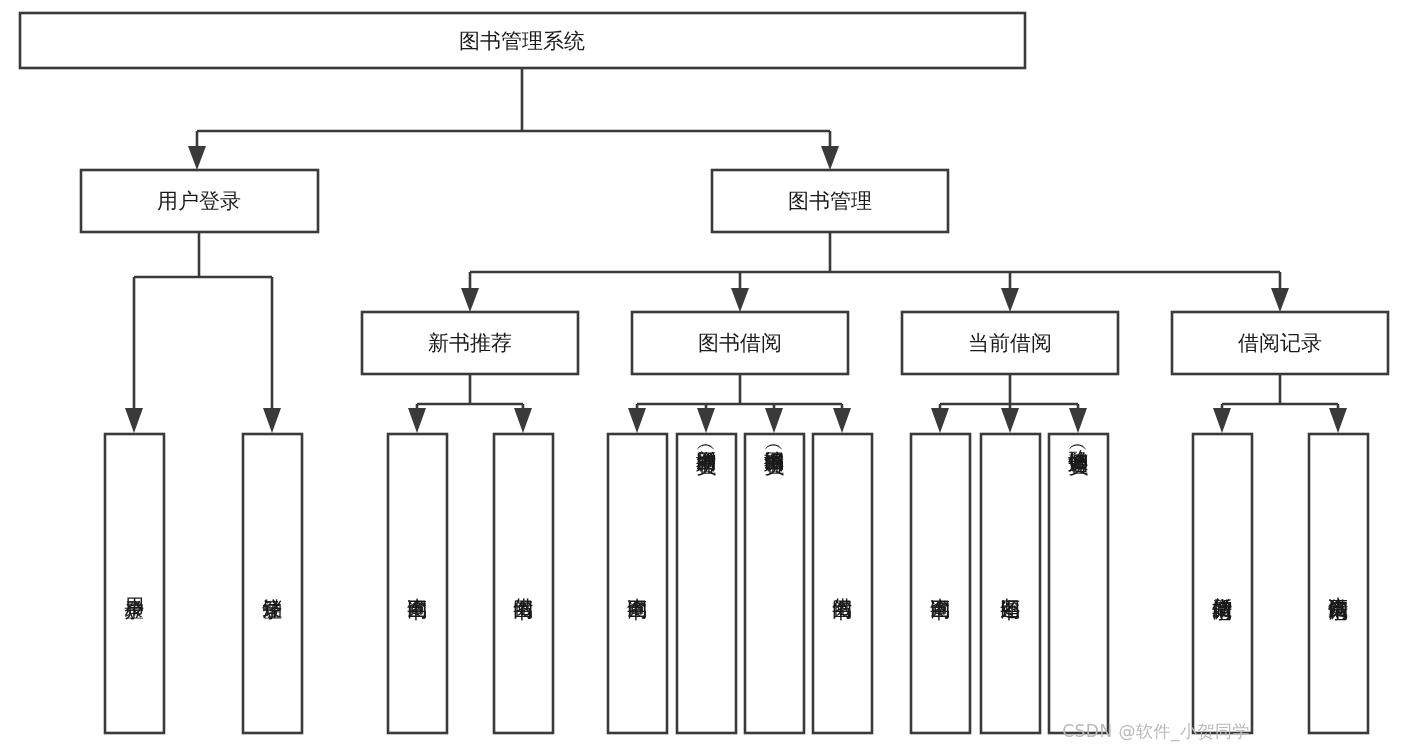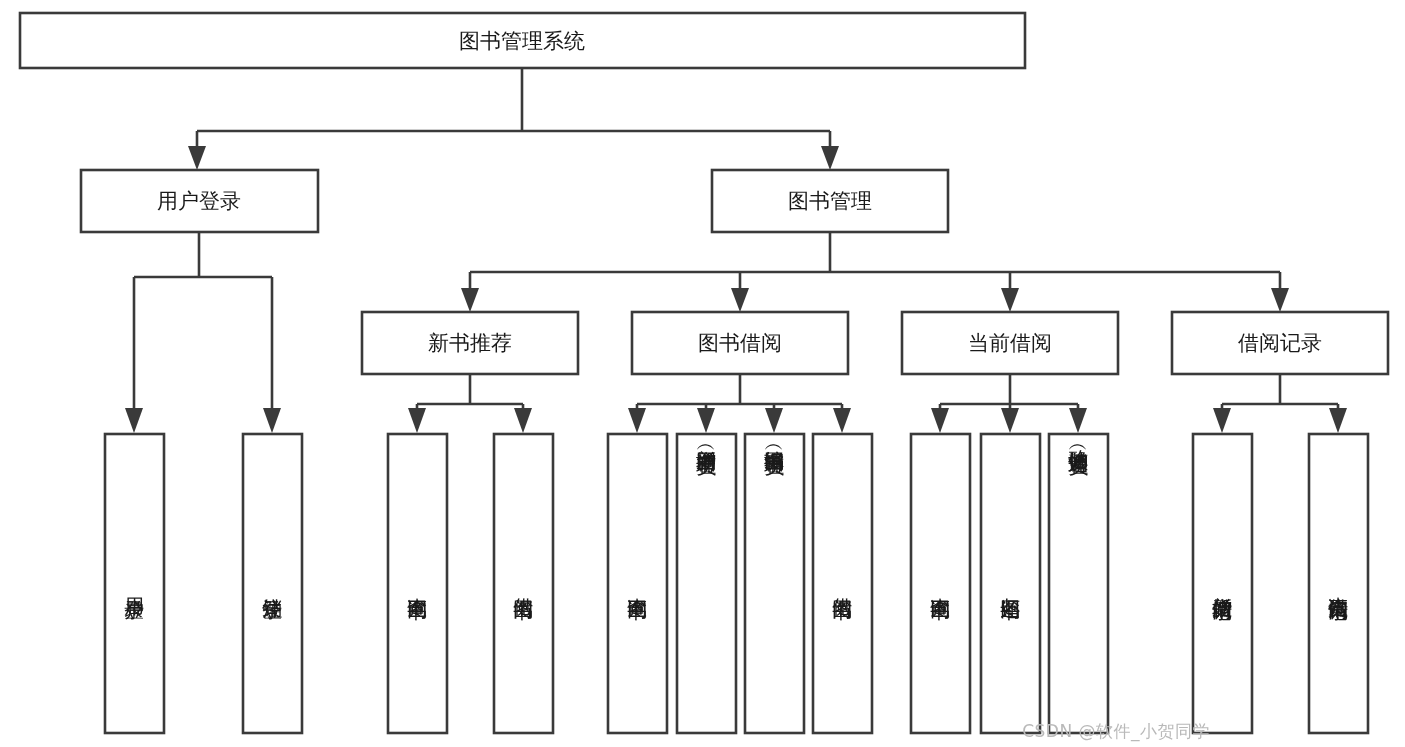--- a/index.html
+++ b/index.html
@@ -12,20 +12,21 @@
     width: 1405px;
     height: 747px;
     font-family: "DejaVu Sans", "Liberation Sans", sans-serif;
     overflow: hidden;
   }
   #diagram-root {
     position: relative;
     width: 1218px;
     height: 747px;
     background: #ffffff;
+    padding-left: 40px;
   }
   svg.diagram-canvas {
     position: absolute;
     left: 0;
     top: 0;
     width: 1405px;
     height: 747px;
   }
   .node-box {
     fill: #ffffff;

